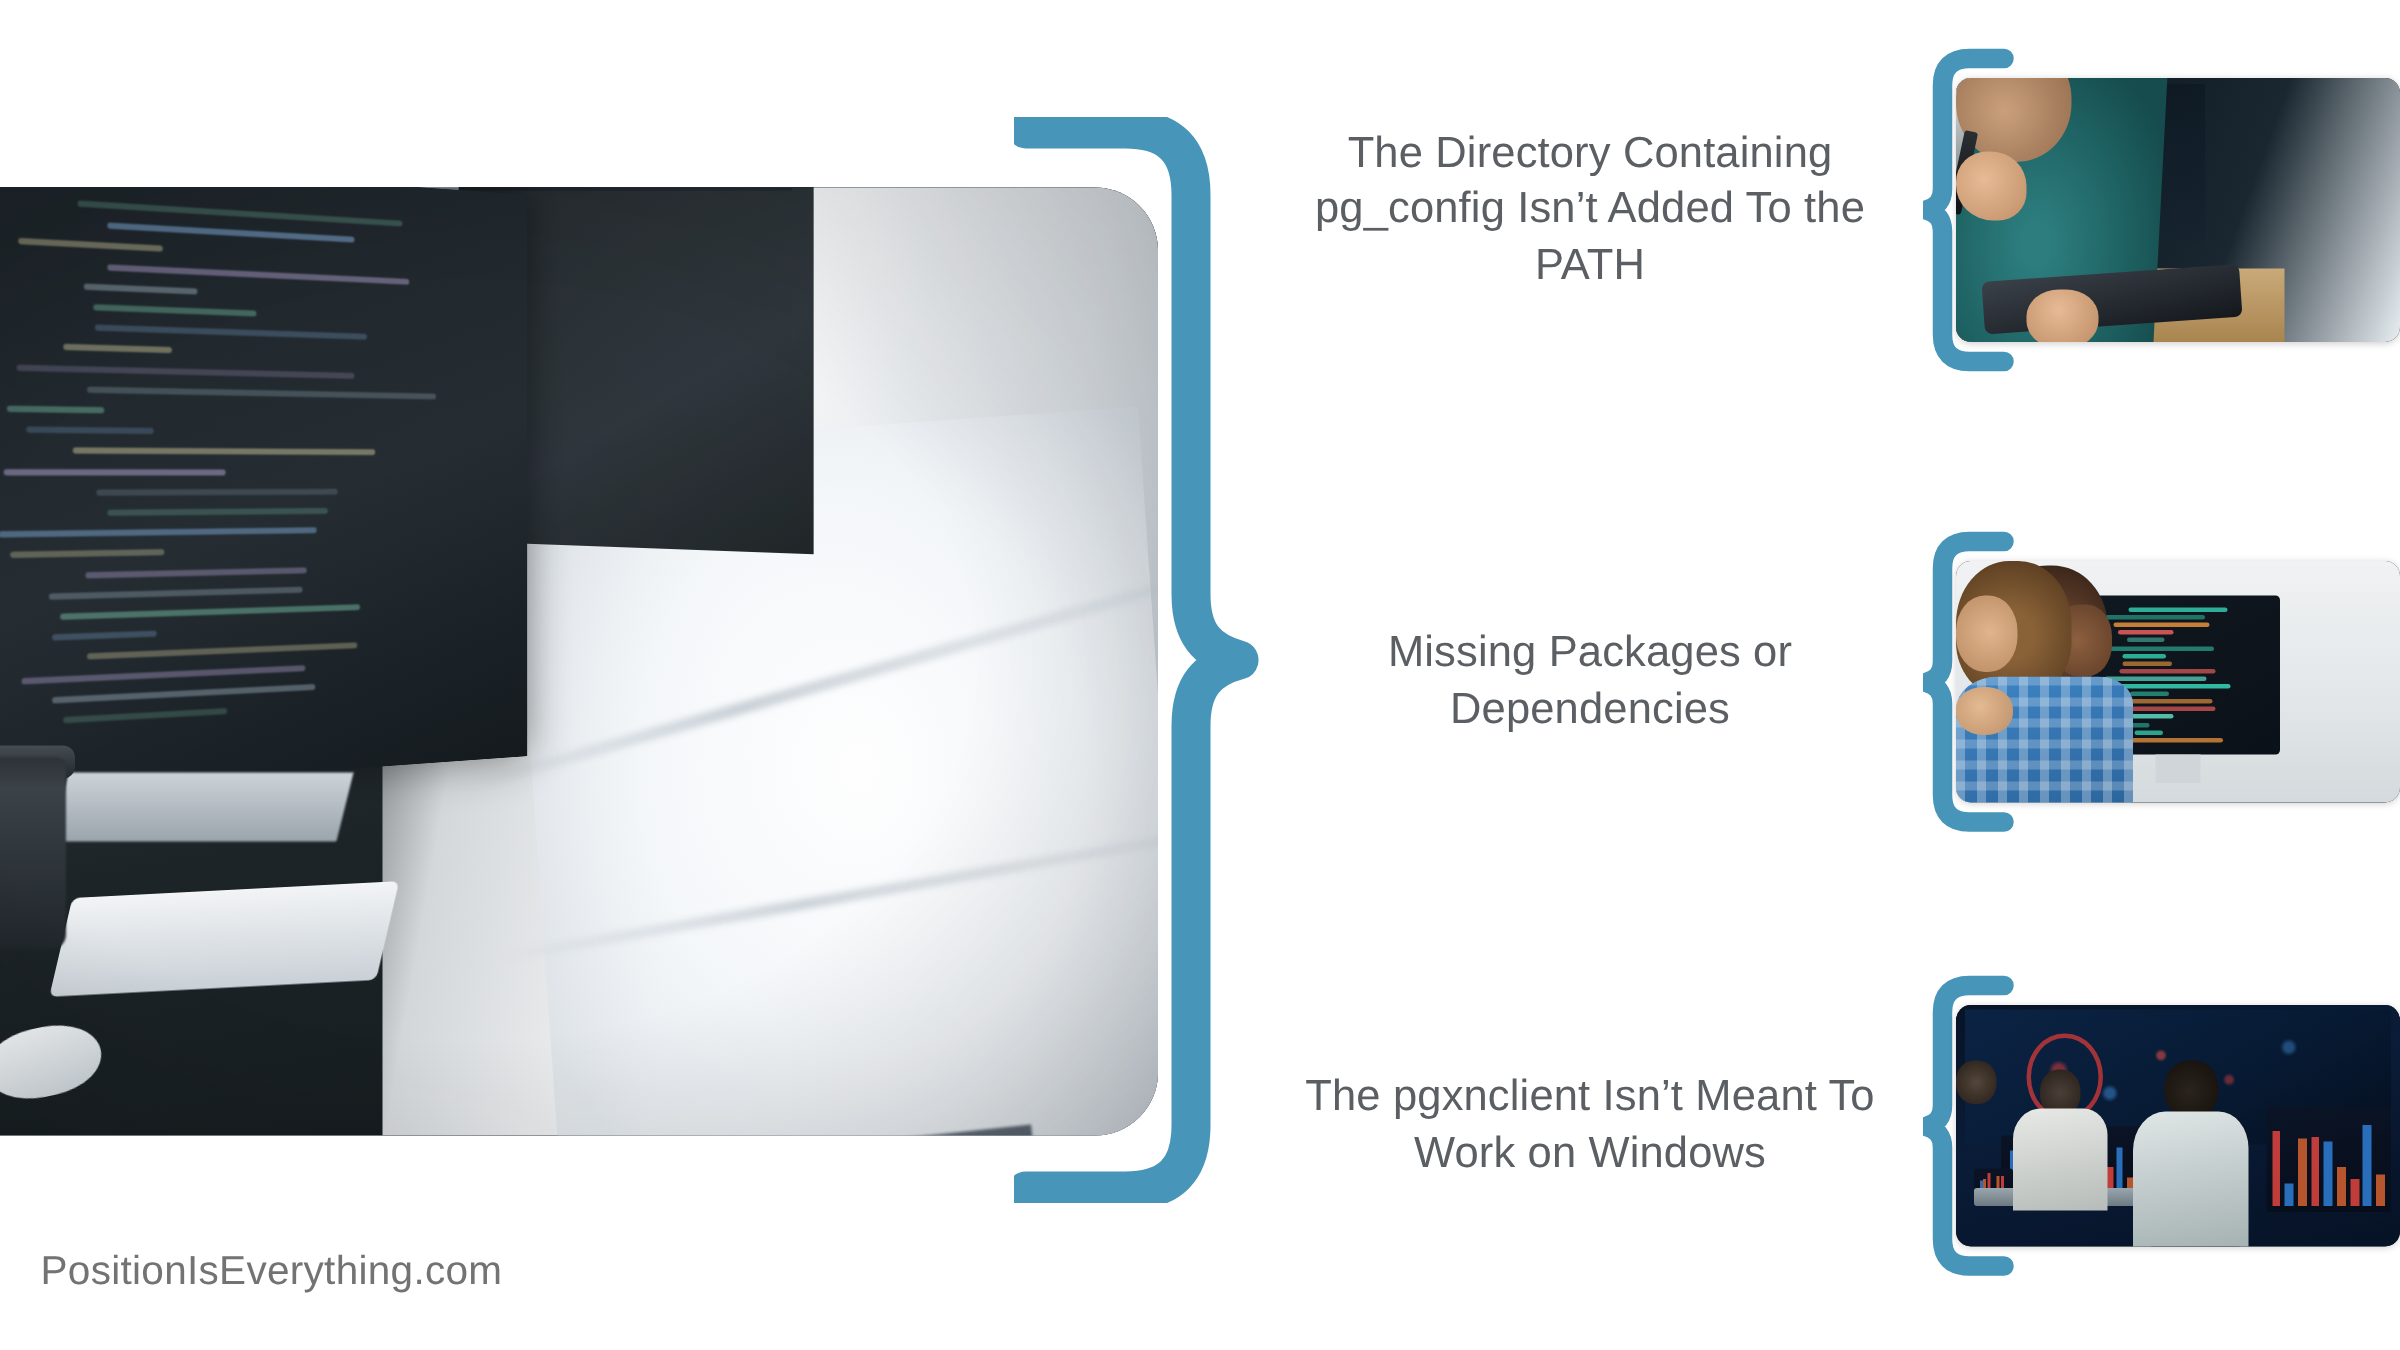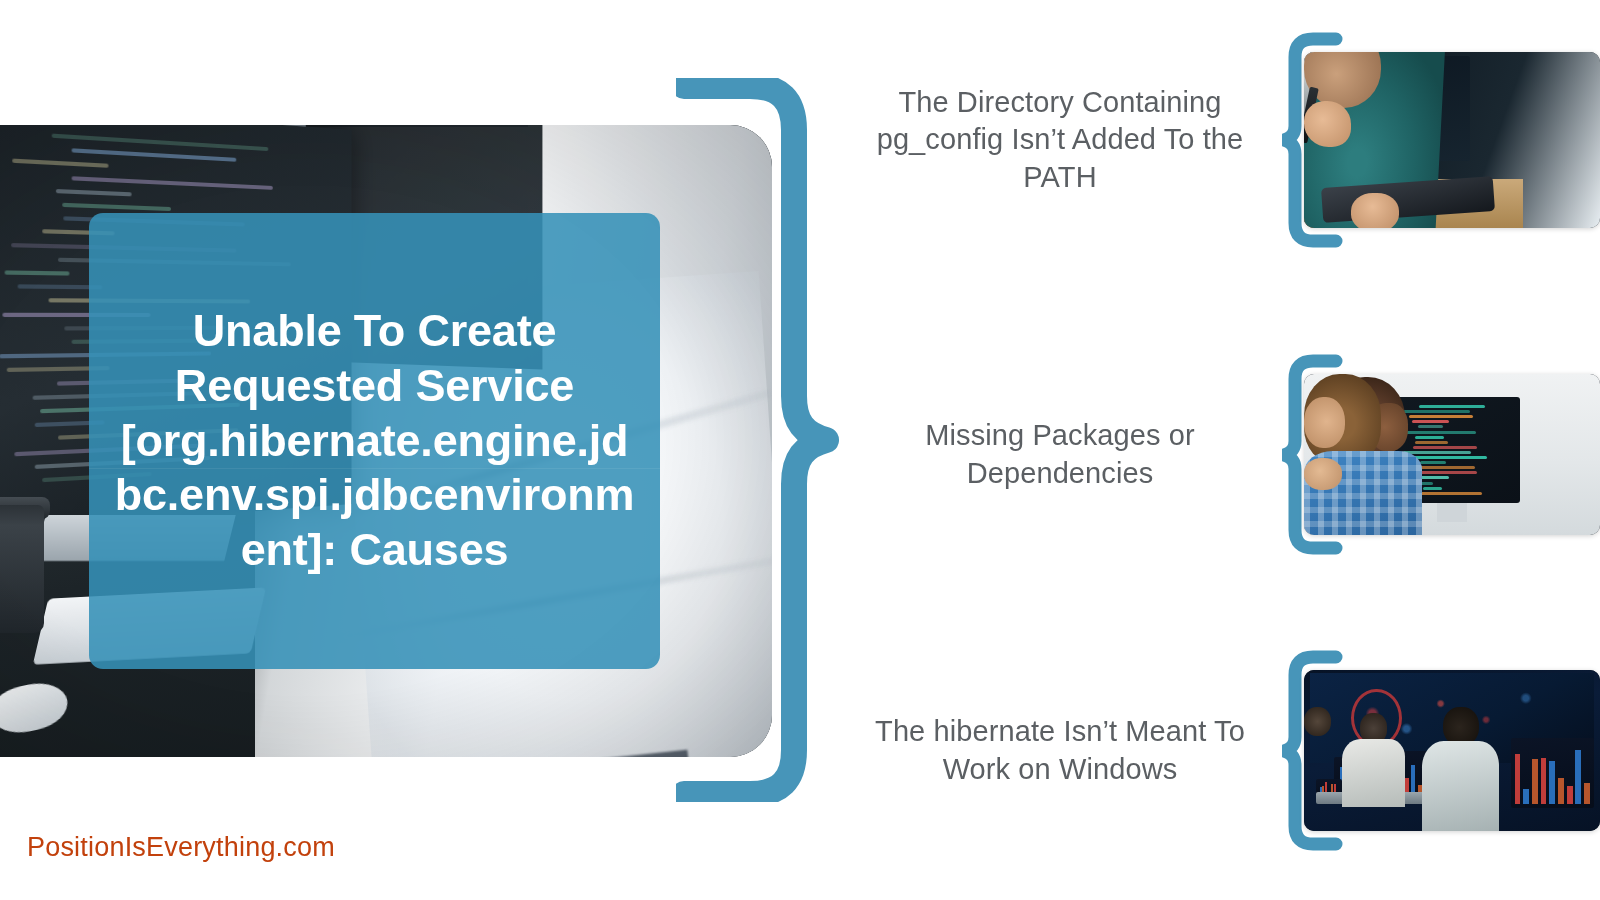--- a/index.html
+++ b/index.html
@@ -291,21 +291,21 @@
   }
   .t3-p3-head {
     right:11%; top:23%; width:9%; height:18%;
     background:radial-gradient(circle at 50% 50%, #54463a, #251d16);
     border-radius:46%;
   }
 
   
   .footer {
     position:absolute; left:27px; top:832px;
-    color:#c2410c; font-size:27px; letter-spacing:.2px;
+    color:#737373; font-size:27px; letter-spacing:.2px;
   }
 </style>
 </head>
 <body>
 
 <div id="stage">
 
   <div class="hero-photo">
     <div class="hp-layer hp-desk"></div>
     <div class="hp-layer hp-window"></div>
@@ -345,23 +345,20 @@
         <div class="hp-code-line" style="left: 18.5211%; top: 88.5%; width: 26.807%; background: rgb(127, 208, 176); opacity: 0.217365;"></div>
       </div>
     <div class="hp-layer hp-monitor-stand"></div>
     <div class="hp-layer hp-keyboard"></div>
     <div class="hp-layer hp-mouse"></div>
     <div class="hp-layer hp-cup-lid"></div>
     <div class="hp-layer hp-cup"></div>
     <div class="hp-layer hp-vignette"></div>
   </div>
 
-  <div class="title-card">
-    <div class="title-text">Unable To Create Requested Service [org.hibernate.engine.jdbc.env.spi.jdbcenvironment]: Causes</div>
-  </div>
 
   <div class="big-brace">
     <svg width="170" height="724" viewBox="0 0 170 724" fill="none" xmlns="http://www.w3.org/2000/svg">
       <path d="M8 8 H74 C104 8 118 22 118 52 V318 C118 344 128 356 150 362 C128 368 118 380 118 406 V672 C118 702 104 716 74 716 H8" stroke="#4795b9" stroke-width="26" stroke-linecap="round" stroke-linejoin="round" fill="none"></path>
     </svg>
   </div>
 
   <div class="row row-2">
     <div class="row-label">Missing Packages or Dependencies</div>
     <div class="row-media">
@@ -444,21 +441,21 @@
         <div class="tlayer t1-head"></div>
         <div class="tlayer t1-pen"></div>
         <div class="tlayer t1-hand"></div>
         <div class="tlayer t1-kb"></div>
         <div class="tlayer t1-hand2"></div>
       </div>
     </div>
   </div>
 
   <div class="row row-3">
-    <div class="row-label">The hibernate Isn’t Meant To Work on Windows</div>
+    <div class="row-label">The pgxnclient Isn’t Meant To Work on Windows</div>
     <div class="row-media">
       <div class="small-brace">
         <svg width="62" height="205" viewBox="0 0 62 205" fill="none" xmlns="http://www.w3.org/2000/svg">
           <path d="M54 9 H31 C19 9 13 15 13 27 V89 C13 97 9 101 2 103 C9 105 13 109 13 117 V178 C13 190 19 196 31 196 H54" stroke="#4795b9" stroke-width="13" stroke-linecap="round" stroke-linejoin="round" fill="none"></path>
         </svg>
       </div>
       <div class="thumb">
         <div class="tlayer t3-bg"></div>
         <div class="tlayer t3-map"></div>
         <div class="tlayer t3-ring"></div>

